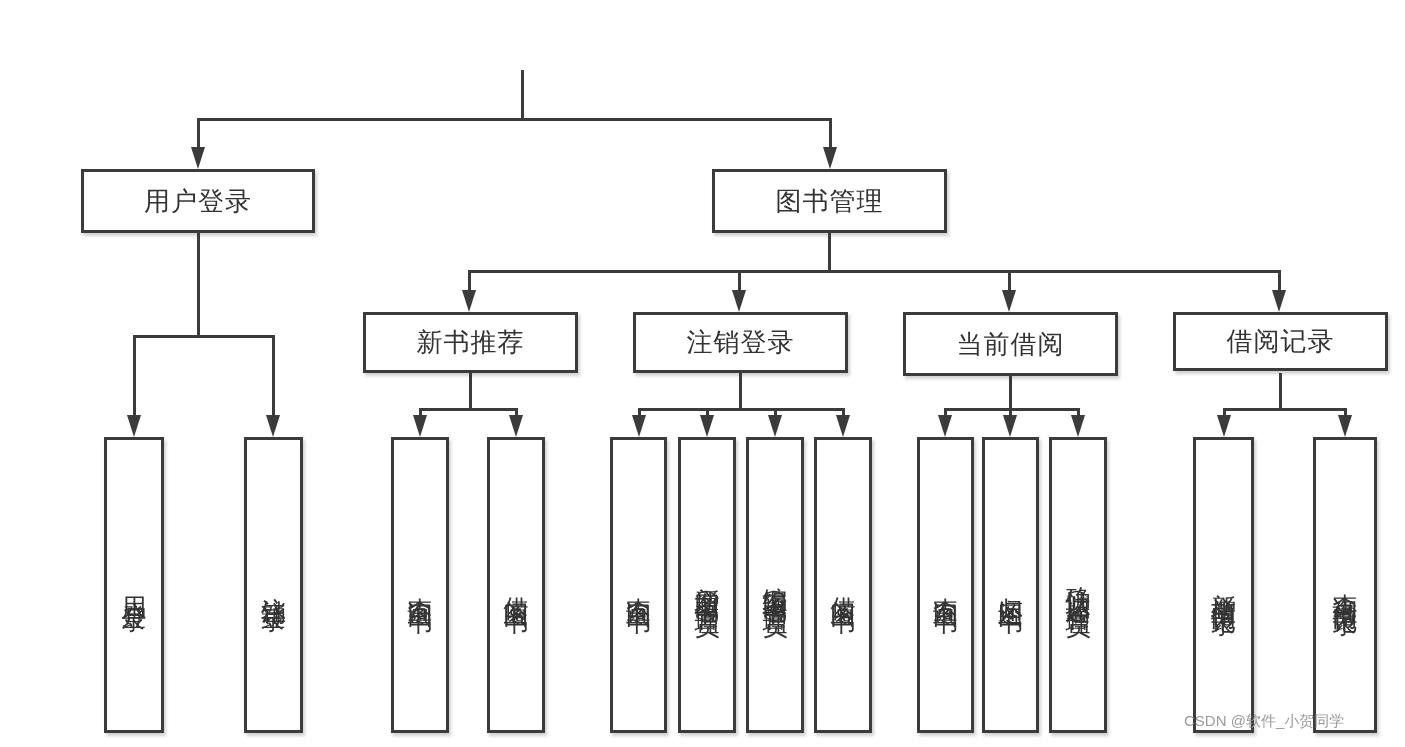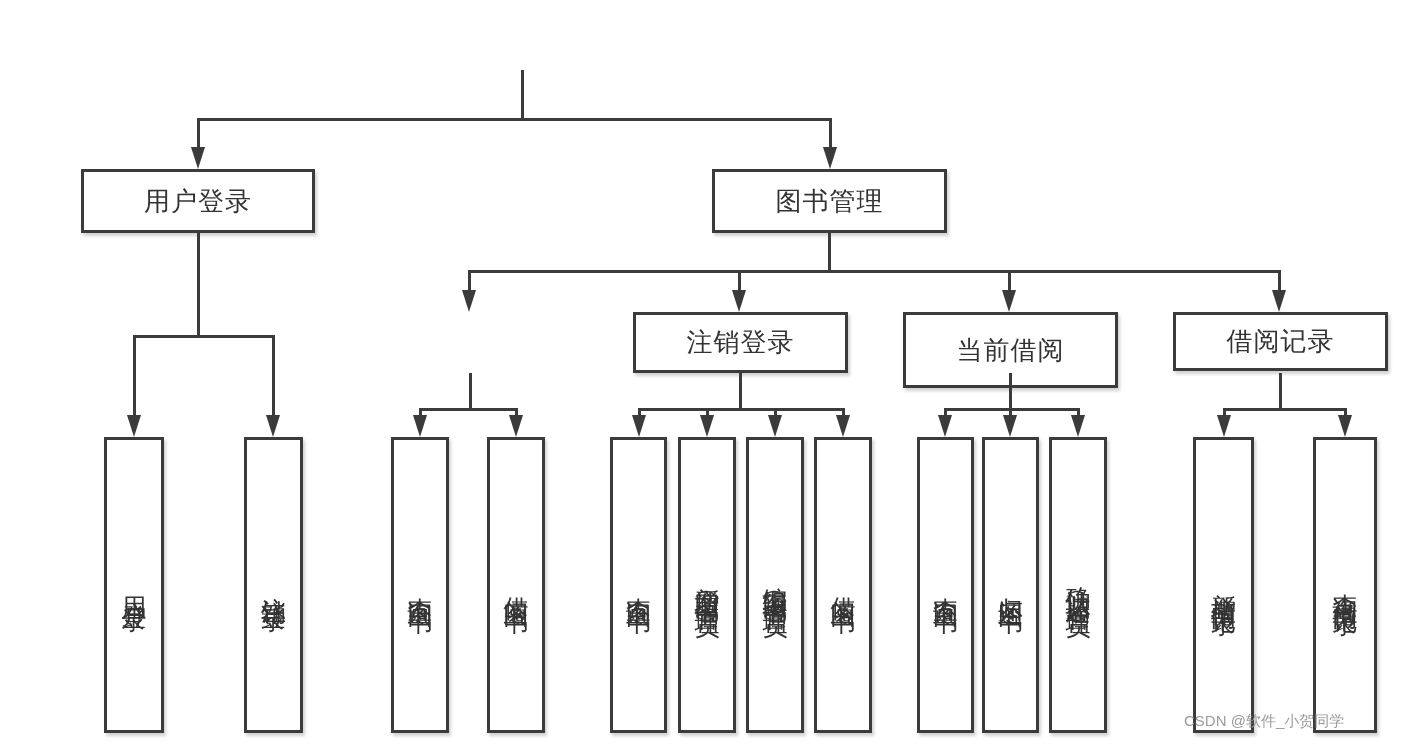--- a/index.html
+++ b/index.html
@@ -69,22 +69,23 @@
   <div class="hline" style="left:468px;top:270px;width:813px"></div>
   <div class="vline" style="left:468px;top:270px;height:22px"></div>
   <div class="arrow" style="left:462px;top:290px"></div>
   <div class="vline" style="left:738px;top:270px;height:22px"></div>
   <div class="arrow" style="left:732px;top:290px"></div>
   <div class="vline" style="left:1008px;top:270px;height:22px"></div>
   <div class="arrow" style="left:1002px;top:290px"></div>
   <div class="vline" style="left:1278px;top:270px;height:22px"></div>
   <div class="arrow" style="left:1272px;top:290px"></div>
 
+  <div class="box" style="left:363px;top:312px;width:215px;height:61px">新书推荐</div>
   <div class="box" style="left:633px;top:312px;width:215px;height:61px">注销登录</div>
-  <div class="box" style="left:903px;top:312px;width:215px;height:76px">当前借阅</div>
+  <div class="box" style="left:903px;top:312px;width:215px;height:64px">当前借阅</div>
   <div class="box" style="left:1173px;top:312px;width:215px;height:59px">借阅记录</div>
 
   <div class="vline" style="left:469px;top:373px;height:36px"></div>
   <div class="hline" style="left:419px;top:408px;width:99px"></div>
   <div class="vline" style="left:419px;top:408px;height:9px"></div>
   <div class="arrow" style="left:413px;top:415px"></div>
   <div class="vline" style="left:515px;top:408px;height:9px"></div>
   <div class="arrow" style="left:509px;top:415px"></div>
 
   <div class="vline" style="left:739px;top:373px;height:36px"></div>

